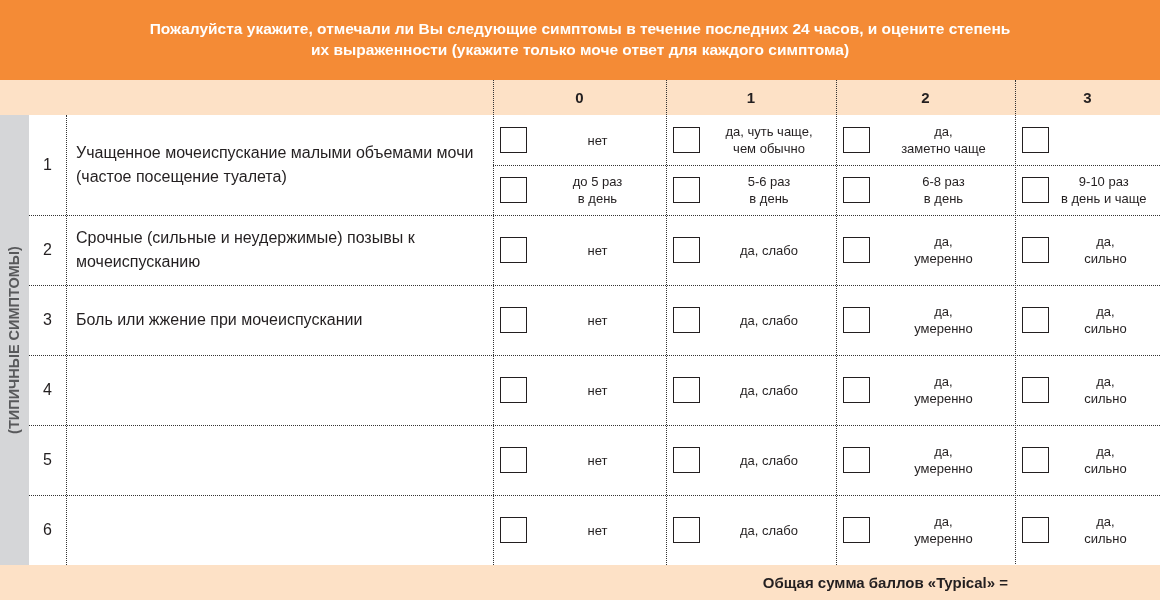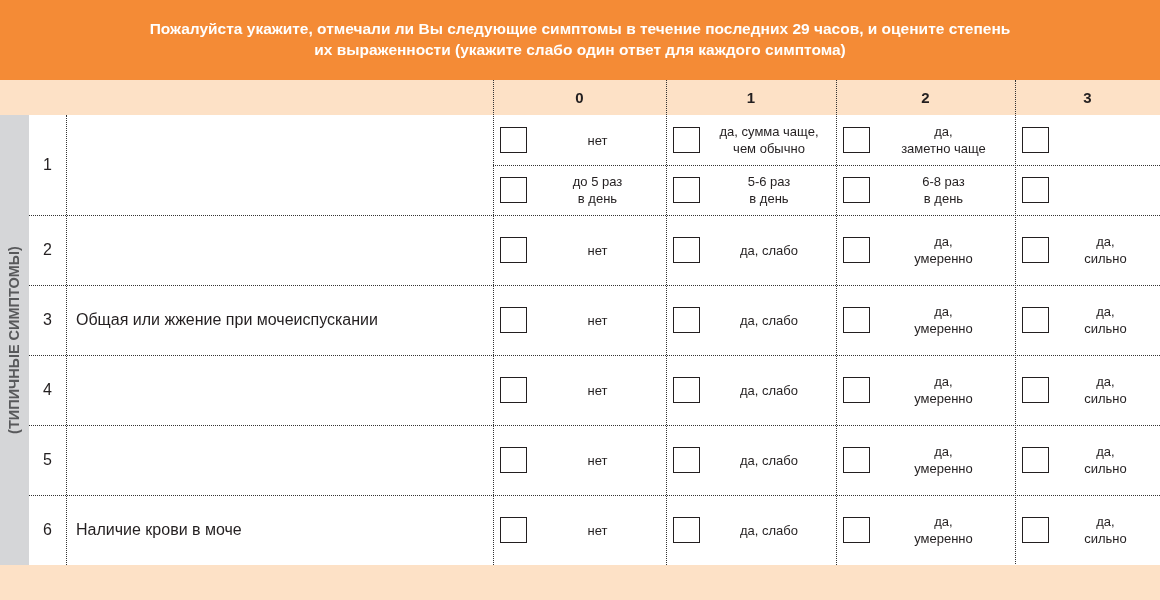--- a/index.html
+++ b/index.html
@@ -68,22 +68,22 @@
     font-weight: bold; font-size: 15px;
   }
   .score-box {
     position: absolute; left: 1015px; top: 0; width: 145px; height: 35px;
   }
 </style>
 </head>
 <body>
 
 <div class="title-band">
-  <span>Пожалуйста укажите, отмечали ли Вы следующие симптомы в течение последних 29 часов, и оцените степень</span>
-  <span>их выраженности (укажите слабо один ответ для каждого симптома)</span>
+  <span>Пожалуйста укажите, отмечали ли Вы следующие симптомы в течение последних 24 часов, и оцените степень</span>
+  <span>их выраженности (укажите только моче ответ для каждого симптома)</span>
 </div>
 
 <div class="subhead">
   <div class="col-head" style="left:493px;width:173px;">0</div>
   <div class="col-head" style="left:666px;width:170px;">1</div>
   <div class="col-head" style="left:836px;width:179px;">2</div>
   <div class="col-head" style="left:1015px;width:145px;">3</div>
 </div>
 
 <div class="side-band"></div>
@@ -97,28 +97,29 @@
 
 <div class="hline" style="left:493px;top:165px;width:667px;"></div>
 <div class="hline" style="left:29px;top:215px;width:1131px;"></div>
 <div class="hline" style="left:29px;top:285px;width:1131px;"></div>
 <div class="hline" style="left:29px;top:355px;width:1131px;"></div>
 <div class="hline" style="left:29px;top:425px;width:1131px;"></div>
 <div class="hline" style="left:29px;top:495px;width:1131px;"></div>
 
 <div class="row" style="top:115px;height:100px;">
   <div class="row-num">1</div>
+  <div class="row-text">Учащенное мочеиспускание малыми объемами мочи (частое посещение туалета)</div>
 </div>
 <div class="cell" style="left:493px;top:115px;width:173px;">
   <div class="cb"></div>
   <div class="opt">нет</div>
 </div>
 <div class="cell" style="left:666px;top:115px;width:170px;">
   <div class="cb"></div>
-  <div class="opt">да, сумма чаще,
+  <div class="opt">да, чуть чаще,
 чем обычно</div>
 </div>
 <div class="cell" style="left:836px;top:115px;width:179px;">
   <div class="cb"></div>
   <div class="opt">да,
 заметно чаще</div>
 </div>
 <div class="cell" style="left:1015px;top:115px;width:145px;">
   <div class="cb"></div>
 </div>
@@ -132,24 +133,27 @@
   <div class="opt">5-6 раз
 в день</div>
 </div>
 <div class="cell" style="left:836px;top:165px;width:179px;">
   <div class="cb"></div>
   <div class="opt">6-8 раз
 в день</div>
 </div>
 <div class="cell" style="left:1015px;top:165px;width:145px;">
   <div class="cb"></div>
+  <div class="opt" style="white-space:pre;justify-content:flex-start;padding-left:6px;">9-10 раз
+в день и чаще</div>
 </div>
 
 <div class="row" style="top:215px;height:70px;">
   <div class="row-num">2</div>
+  <div class="row-text">Срочные (сильные и неудержимые) позывы к мочеиспусканию</div>
 </div>
 <div class="cell" style="left:493px;top:225px;width:173px;">
     <div class="cb"></div>
     <div class="opt">нет</div>
   </div>
 <div class="cell" style="left:666px;top:225px;width:170px;">
     <div class="cb"></div>
     <div class="opt">да, слабо</div>
   </div>
 <div class="cell" style="left:836px;top:225px;width:179px;">
@@ -158,21 +162,21 @@
 умеренно</div>
   </div>
 <div class="cell" style="left:1015px;top:225px;width:145px;">
     <div class="cb"></div>
     <div class="opt">да,
 сильно</div>
   </div>
 
 <div class="row" style="top:285px;height:70px;">
   <div class="row-num">3</div>
-  <div class="row-text">Общая или жжение при мочеиспускании</div>
+  <div class="row-text">Боль или жжение при мочеиспускании</div>
 </div>
 <div class="cell" style="left:493px;top:295px;width:173px;">
     <div class="cb"></div>
     <div class="opt">нет</div>
   </div>
 <div class="cell" style="left:666px;top:295px;width:170px;">
     <div class="cb"></div>
     <div class="opt">да, слабо</div>
   </div>
 <div class="cell" style="left:836px;top:295px;width:179px;">
@@ -225,21 +229,20 @@
 умеренно</div>
   </div>
 <div class="cell" style="left:1015px;top:435px;width:145px;">
     <div class="cb"></div>
     <div class="opt">да,
 сильно</div>
   </div>
 
 <div class="row" style="top:495px;height:70px;">
   <div class="row-num">6</div>
-  <div class="row-text">Наличие крови в моче</div>
 </div>
 <div class="cell" style="left:493px;top:505px;width:173px;">
     <div class="cb"></div>
     <div class="opt">нет</div>
   </div>
 <div class="cell" style="left:666px;top:505px;width:170px;">
     <div class="cb"></div>
     <div class="opt">да, слабо</div>
   </div>
 <div class="cell" style="left:836px;top:505px;width:179px;">
@@ -247,14 +250,15 @@
     <div class="opt">да,
 умеренно</div>
   </div>
 <div class="cell" style="left:1015px;top:505px;width:145px;">
     <div class="cb"></div>
     <div class="opt">да,
 сильно</div>
   </div>
 
 <div class="footer">
+  <div class="footer-label">Общая сумма баллов «Typical» =</div>
   <div class="score-box"></div>
 </div>
 
 </body></html>

